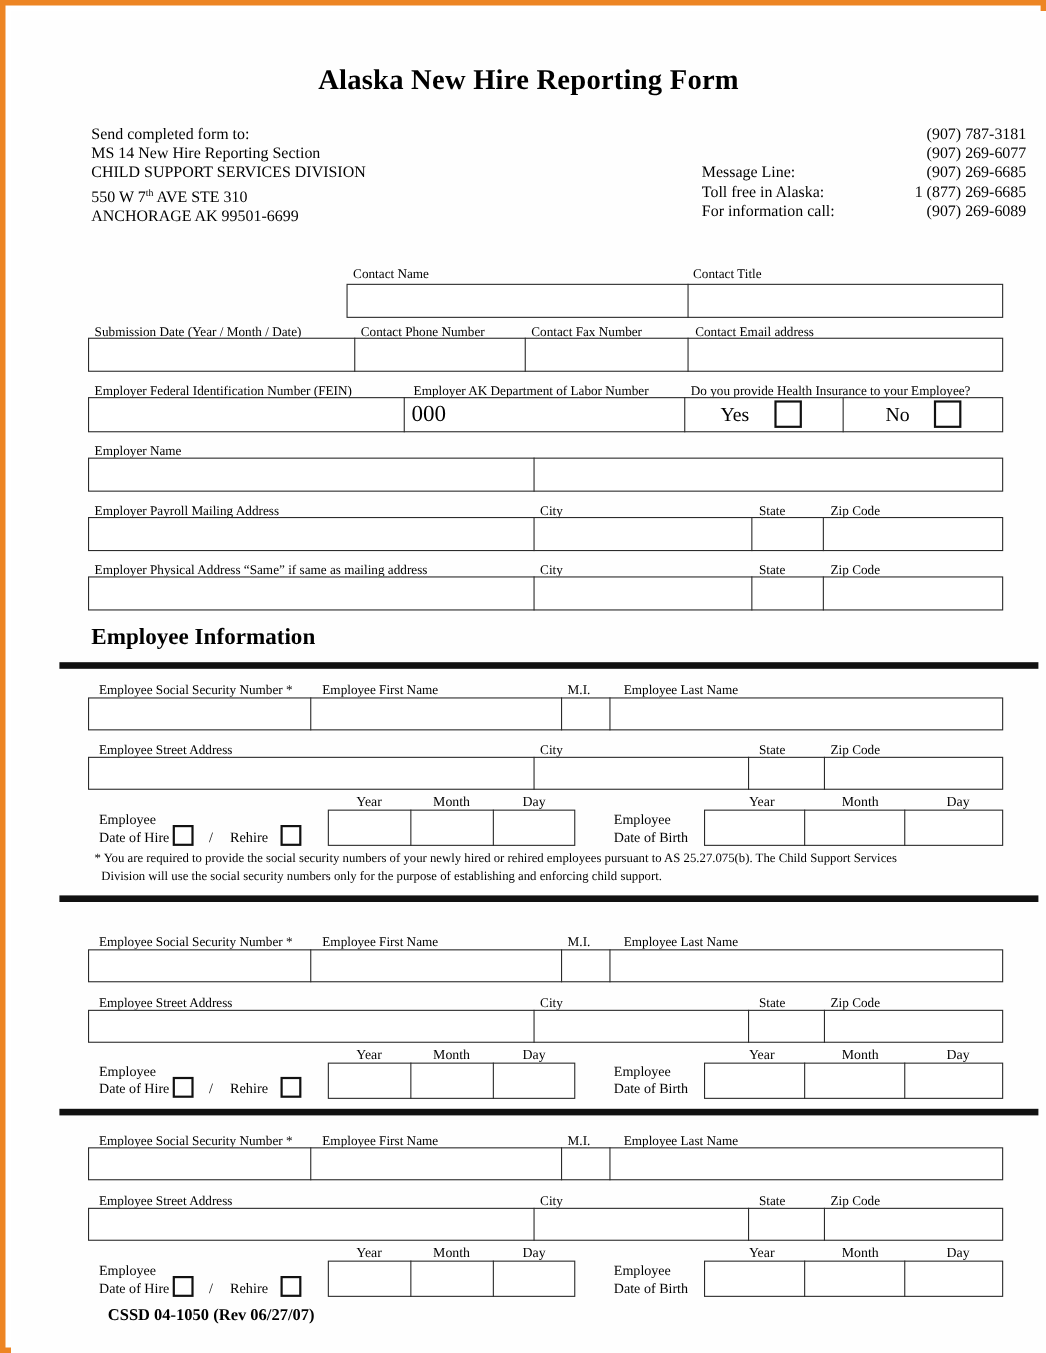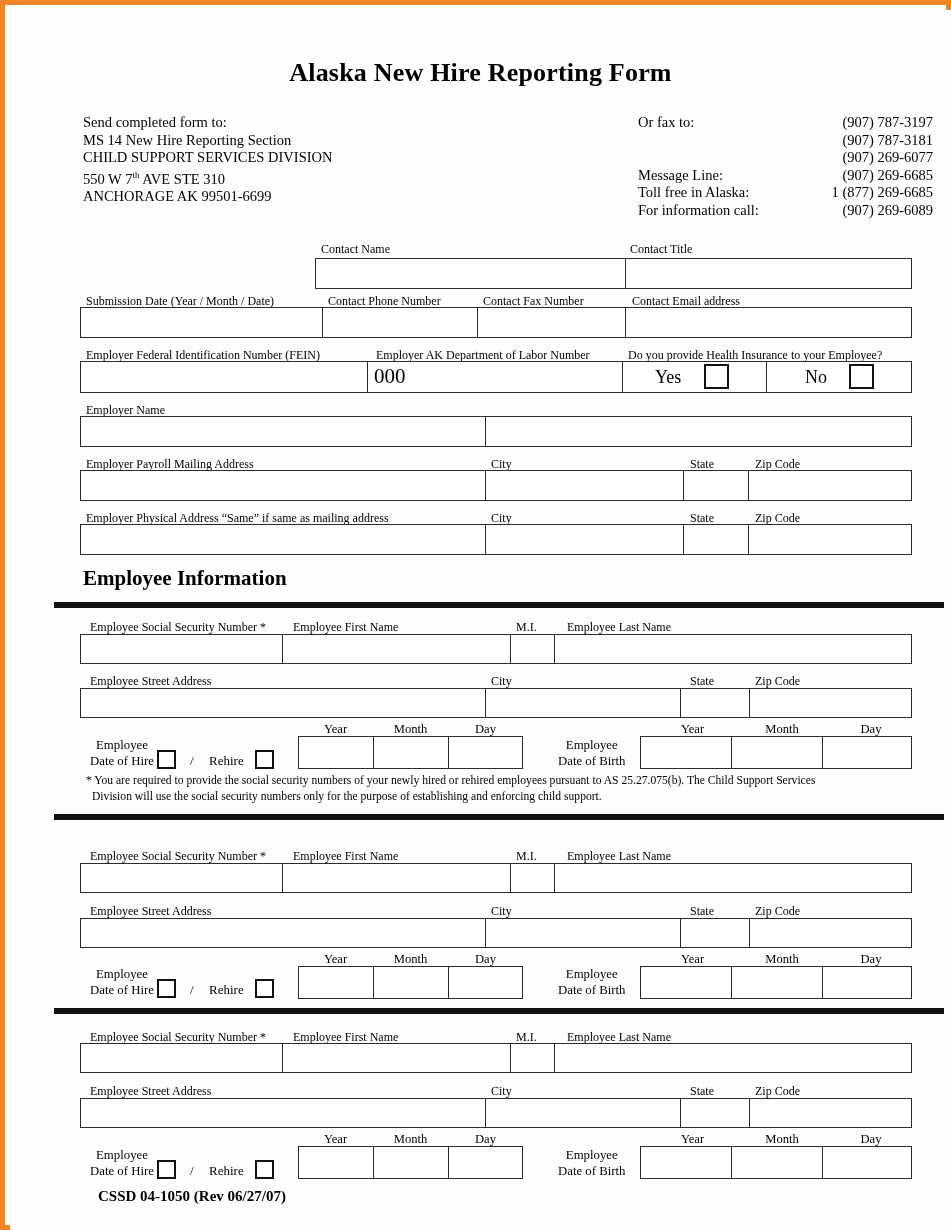--- a/index.html
+++ b/index.html
@@ -141,44 +141,39 @@
     font-size: 12.6px;
     line-height: 13px;
     text-align: center;
     white-space: nowrap;
   }
   .twoline {
     position: absolute;
     font-size: 12.8px;
     line-height: 15.5px;
     white-space: nowrap;
-    text-align: center;
   }
 </style>
 </head>
 <body>
 
 <div id="page" style="border-color: rgb(237, 133, 36);">
   <div id="sheet">
 
     <div class="title">Alaska New Hire Reporting Form</div>
 
     <div class="addr">
       <div>Send completed form to:</div>
       <div>MS 14 New Hire Reporting Section</div>
       <div>CHILD SUPPORT SERVICES DIVISION</div>
       <div><span>550 W 7</span><sup>th</sup><span> AVE STE 310</span></div>
       <div>ANCHORAGE  AK 99501-6699</div>
     </div>
 
     <div class="contacts">
-      <div class="row">
-          <span class="lbl">Or fax to:</span>
-          <span class="num">(907) 787-3197</span>
-        </div>
       <div class="row">
           <span class="lbl"></span>
           <span class="num">(907) 787-3181</span>
         </div>
       <div class="row">
           <span class="lbl"></span>
           <span class="num">(907) 269-6077</span>
         </div>
       <div class="row">
           <span class="lbl">Message Line:</span>

